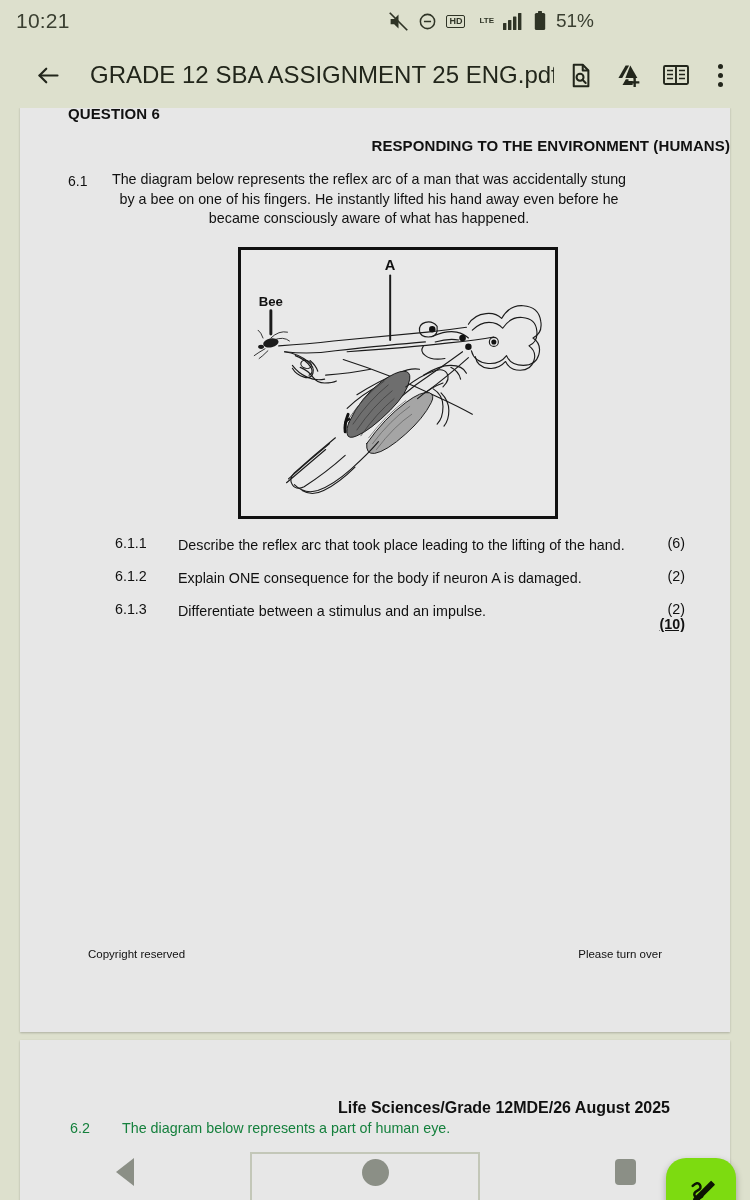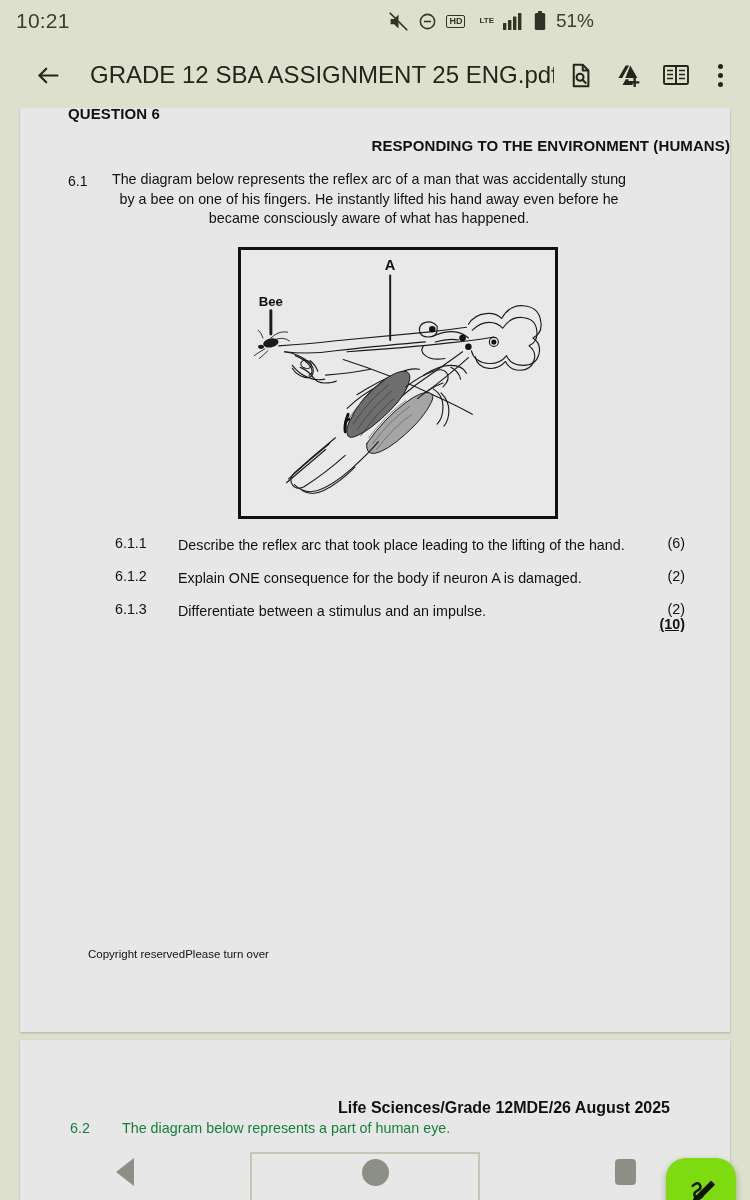--- a/index.html
+++ b/index.html
@@ -90,21 +90,21 @@
   .sq1{ top:427px; }
   .sq2{ top:460px; }
   .sq3{ top:493px; }
   .total-mk{
     position:absolute; left:95px; width:570px; top:509px;
     font-size:14.3px; font-weight:bold; color:#111; text-align:right;text-decoration:underline;
   }
 
   .pg-footer{
     position:absolute; left:68px; right:68px; top:841px;
-    display:flex; justify-content:flex-start; font-size:11.5px; color:#111;
+    display:flex; justify-content:space-between; font-size:11.5px; color:#111;
   }
 
   
   .pg2-hdr{
     position:absolute; left:60px; right:60px; top:15px;
     display:flex; justify-content:flex-end; align-items:flex-start;
     font-size:16px; font-weight:bold; color:#111;margin-top:44px;
   }
   .pg2-hdr .ctr{ text-align:center; line-height:16px; margin-left:-40px;}
   .pg2-body{

